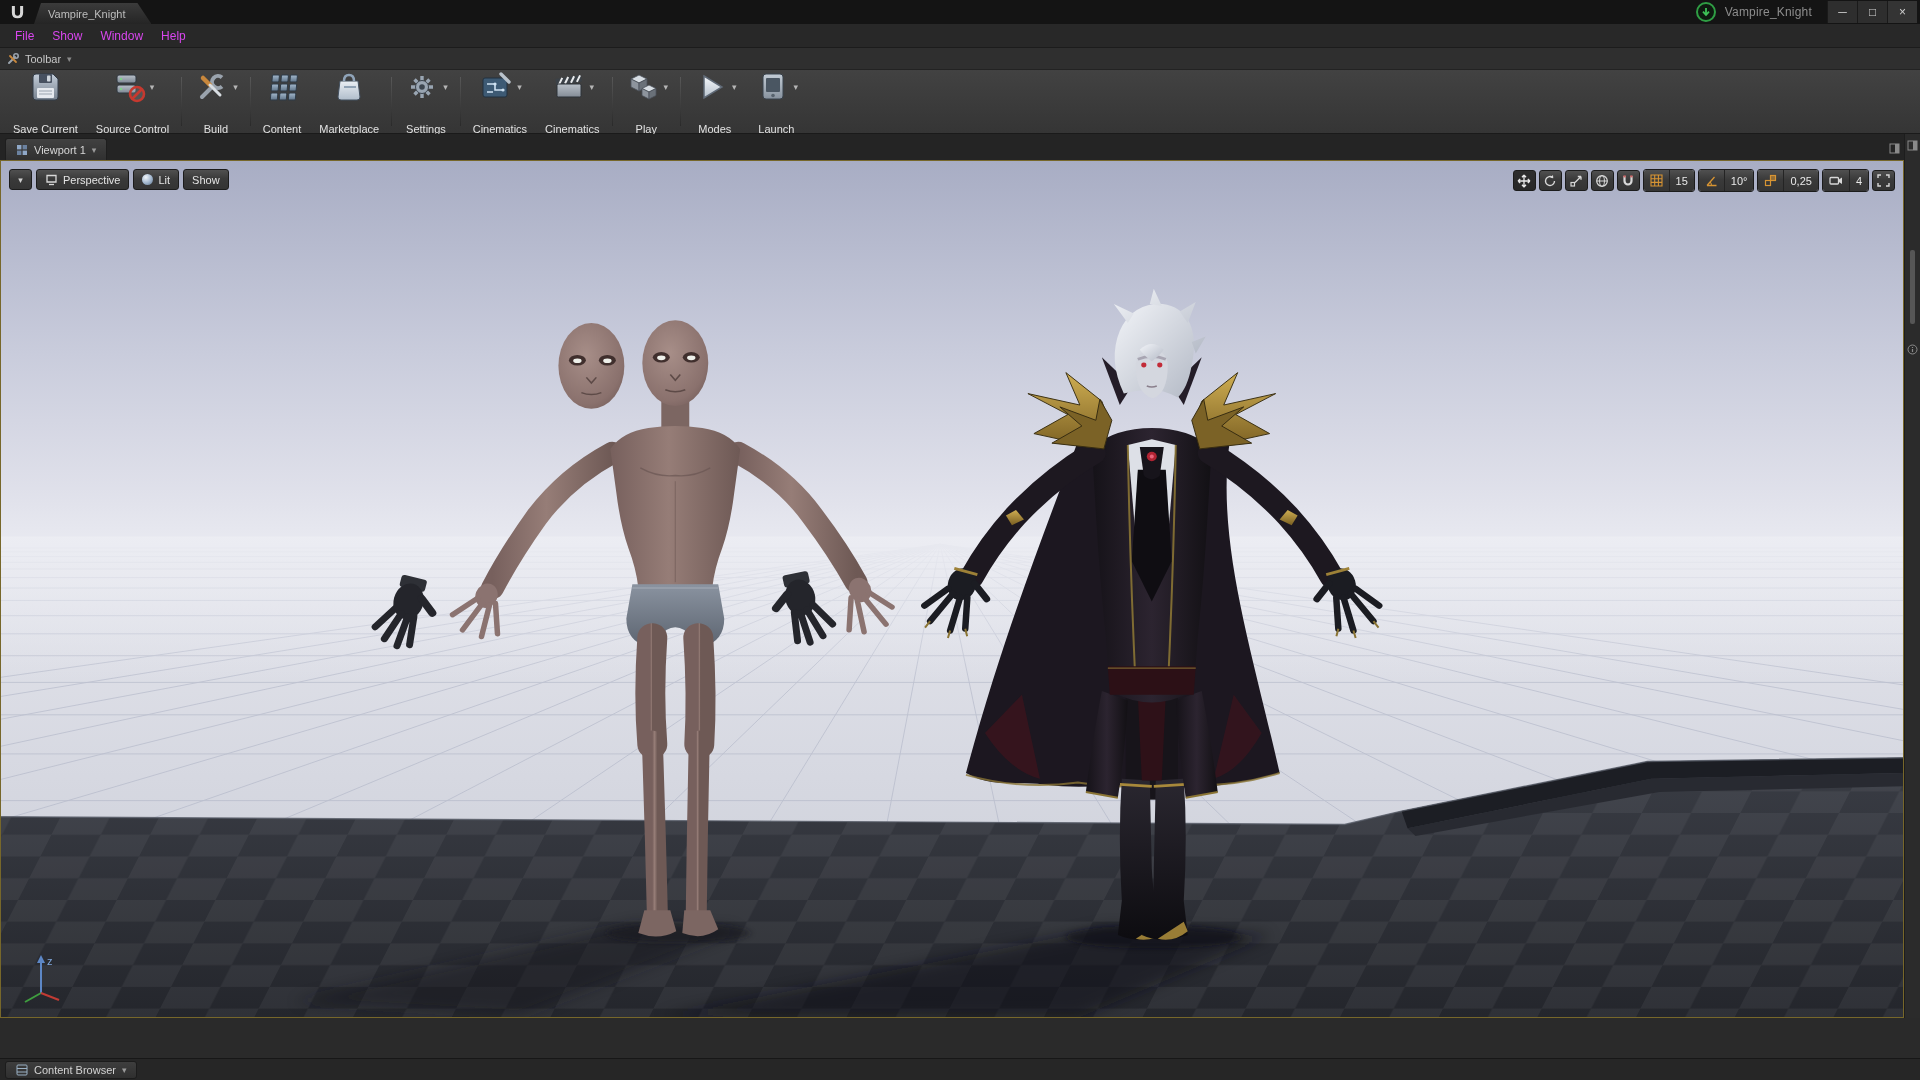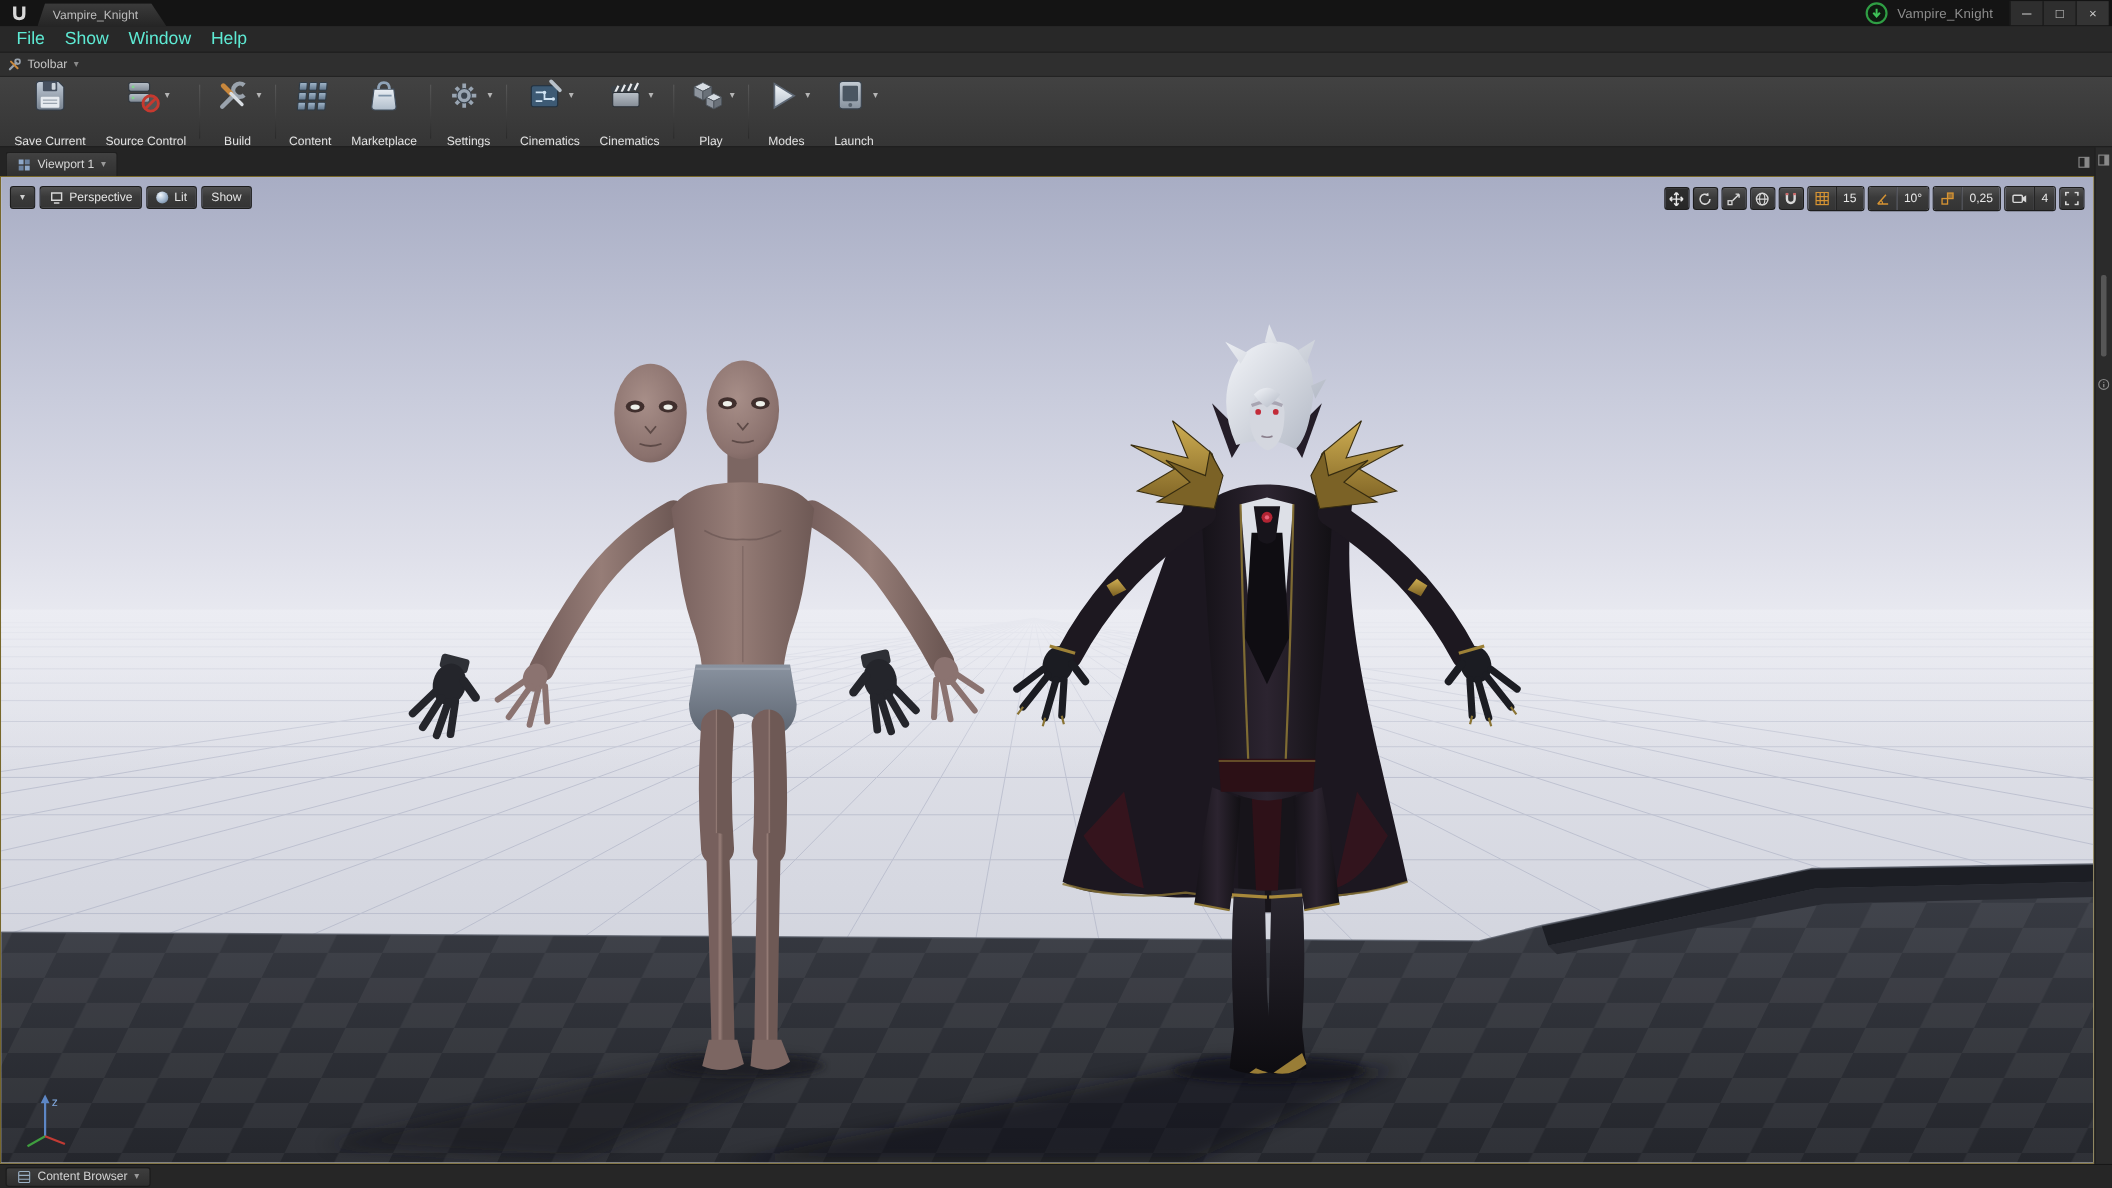--- a/index.html
+++ b/index.html
@@ -18,21 +18,21 @@
     display:flex;align-items:center;justify-content:center;}
   .project-name{color:#8d8d8d;font-size:12px;letter-spacing:.2px;}
   .win-btns{display:flex;margin-left:6px;}
   .win-btn{width:30px;height:22px;display:flex;align-items:center;justify-content:center;
     color:#cfcfcf;font-size:12px;background:#2e2e2e;border-left:1px solid #1a1a1a;}
   .win-btn.close{background:#343434;}
 
   
   .menubar{height:24px;background:#282828;display:flex;align-items:center;padding-left:6px;
     border-bottom:1px solid #1c1c1c;flex:0 0 auto;}
-  .menu-item{padding:0 9px;font-size:16px;color:#5eead4;}
+  .menu-item{padding:0 9px;font-size:12px;color:#d946ef;}
 
   
   .toolbar-header{height:22px;background:#2f2f2f;display:flex;align-items:center;gap:6px;
     padding-left:7px;border-bottom:1px solid #232323;color:#c6c6c6;font-size:11px;flex:0 0 auto;}
   .hdr-caret{color:#8a8a8a;font-size:9px;}
   .toolbar-main{height:64px;background:linear-gradient(#424242,#353535);display:flex;align-items:stretch;
     padding:2px 4px;border-bottom:1px solid #1a1a1a;flex:0 0 auto;}
   .tb-btn{display:flex;flex-direction:column;align-items:center;justify-content:center;padding:1px 9px;}
   .tb-icon-row{display:flex;align-items:center;gap:3px;height:38px;}
   .tb-ico{width:36px;height:36px;flex:0 0 auto;}
@@ -72,21 +72,21 @@
     background:radial-gradient(circle at 35% 30%,#f2f7fc,#9fb4cc 55%,#5c7189);}
   .gizmo{position:absolute;left:16px;bottom:12px;z-index:5;}
 
   
   .right-strip{width:16px;background:#2b2b2b;border-left:1px solid #1d1d1d;position:relative;flex:0 0 auto;}
   .rs-ico{position:absolute;left:2px;color:#8a8a8a;}
   .rs-scroll{position:absolute;top:116px;left:5px;width:5px;height:74px;background:#565656;border-radius:2px;}
 
   
   .bottombar{height:22px;background:#262626;display:flex;align-items:center;border-top:1px solid #171717;
-    padding-left:5px;flex:0 0 auto;}
+    padding-left:5px;flex:0 0 auto;margin-top:40px;}
   .cb-tab{height:18px;display:flex;align-items:center;gap:6px;background:linear-gradient(#3e3e3e,#2f2f2f);
     border:1px solid #1c1c1c;border-radius:3px;padding:0 10px;color:#d2d2d2;font-size:11px;}
   .cb-tab .tab-caret{color:#9a9a9a;font-size:9px;}
 </style>
 </head>
 <body>
 
 <div class="app">
 
   <div class="titlebar">

